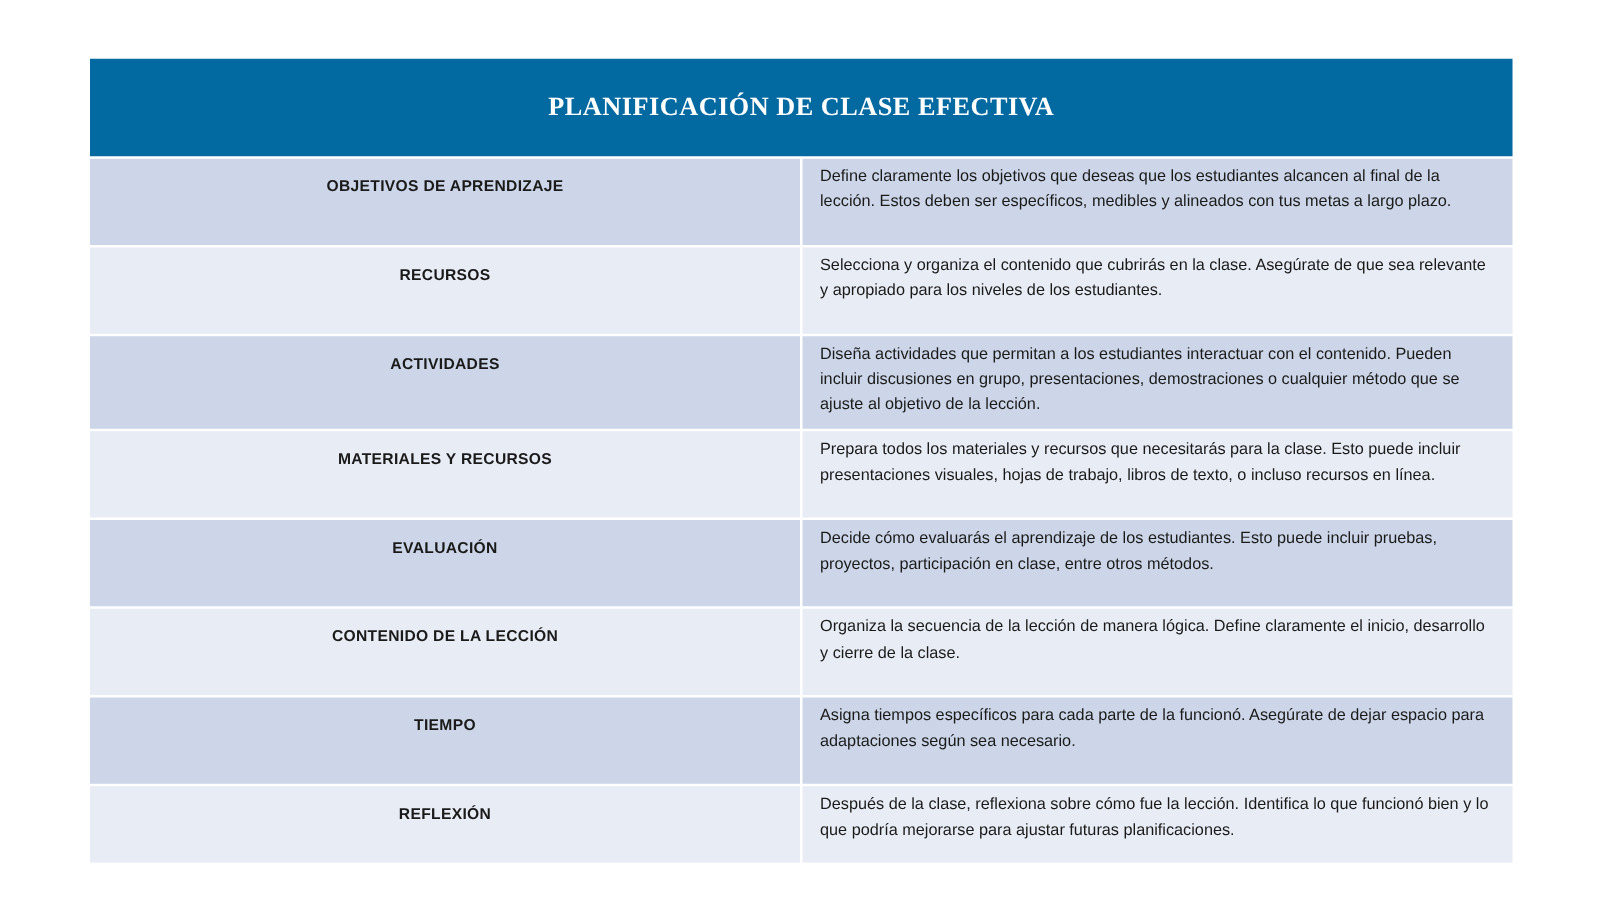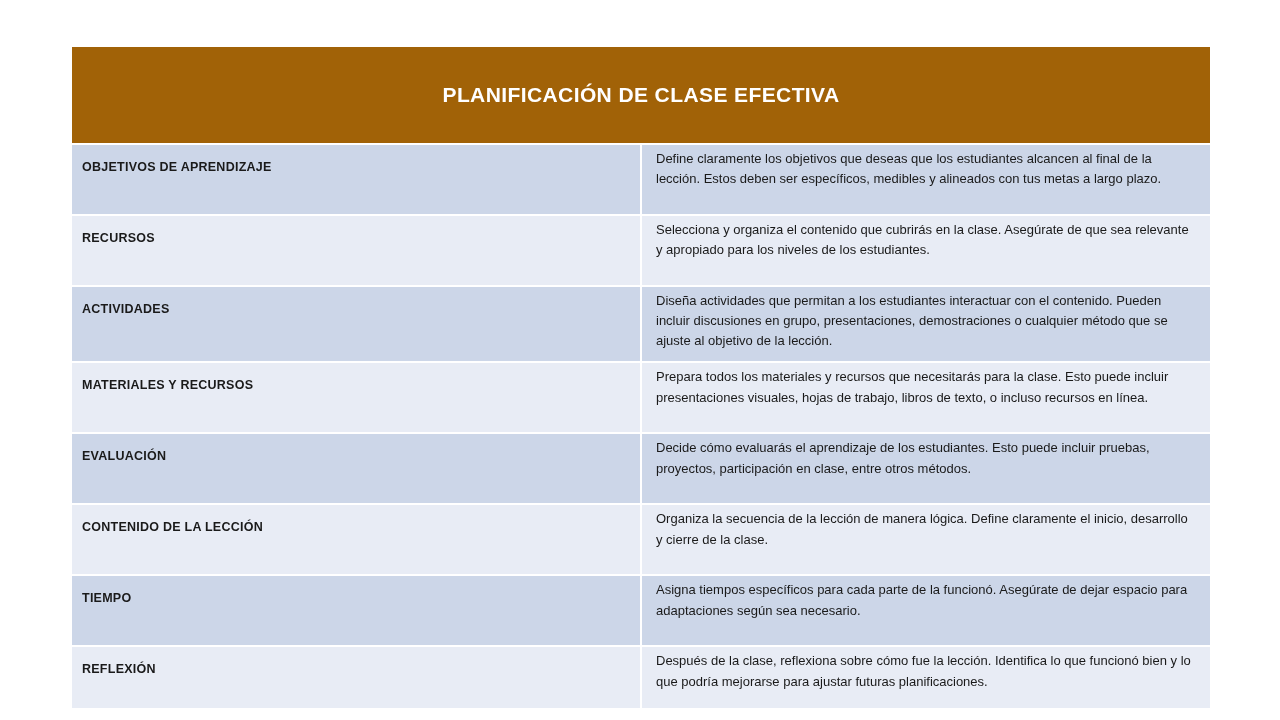--- a/index.html
+++ b/index.html
@@ -31,39 +31,40 @@
 
   .table {
     width: 100%;
     border-collapse: separate;
     border-spacing: 2px 2px;
     table-layout: fixed;
   }
 
   
   .header-cell {
-    background: #a16207;
-    height: 96px;
+    background: #0369a1;
+    height: 78px;
     vertical-align: middle;
     text-align: center;
     padding: 0;
+    font-family: Liberation Serif, serif;
   }
   .header-title {
     color: #ffffff;
     font-size: 21px;
     font-weight: bold;
     letter-spacing: 0.4px;
     line-height: 1.2;
   }
 
   
   .label-cell {
     width: 288px;
     vertical-align: top;
-    text-align: left;
+    text-align: center;
     padding: 14px 10px 9px 10px;
   }
   .label-text {
     font-size: 12.5px;
     font-weight: bold;
     color: #1a1a1a;
     letter-spacing: 0.25px;
     line-height: 1.35;
   }
 

